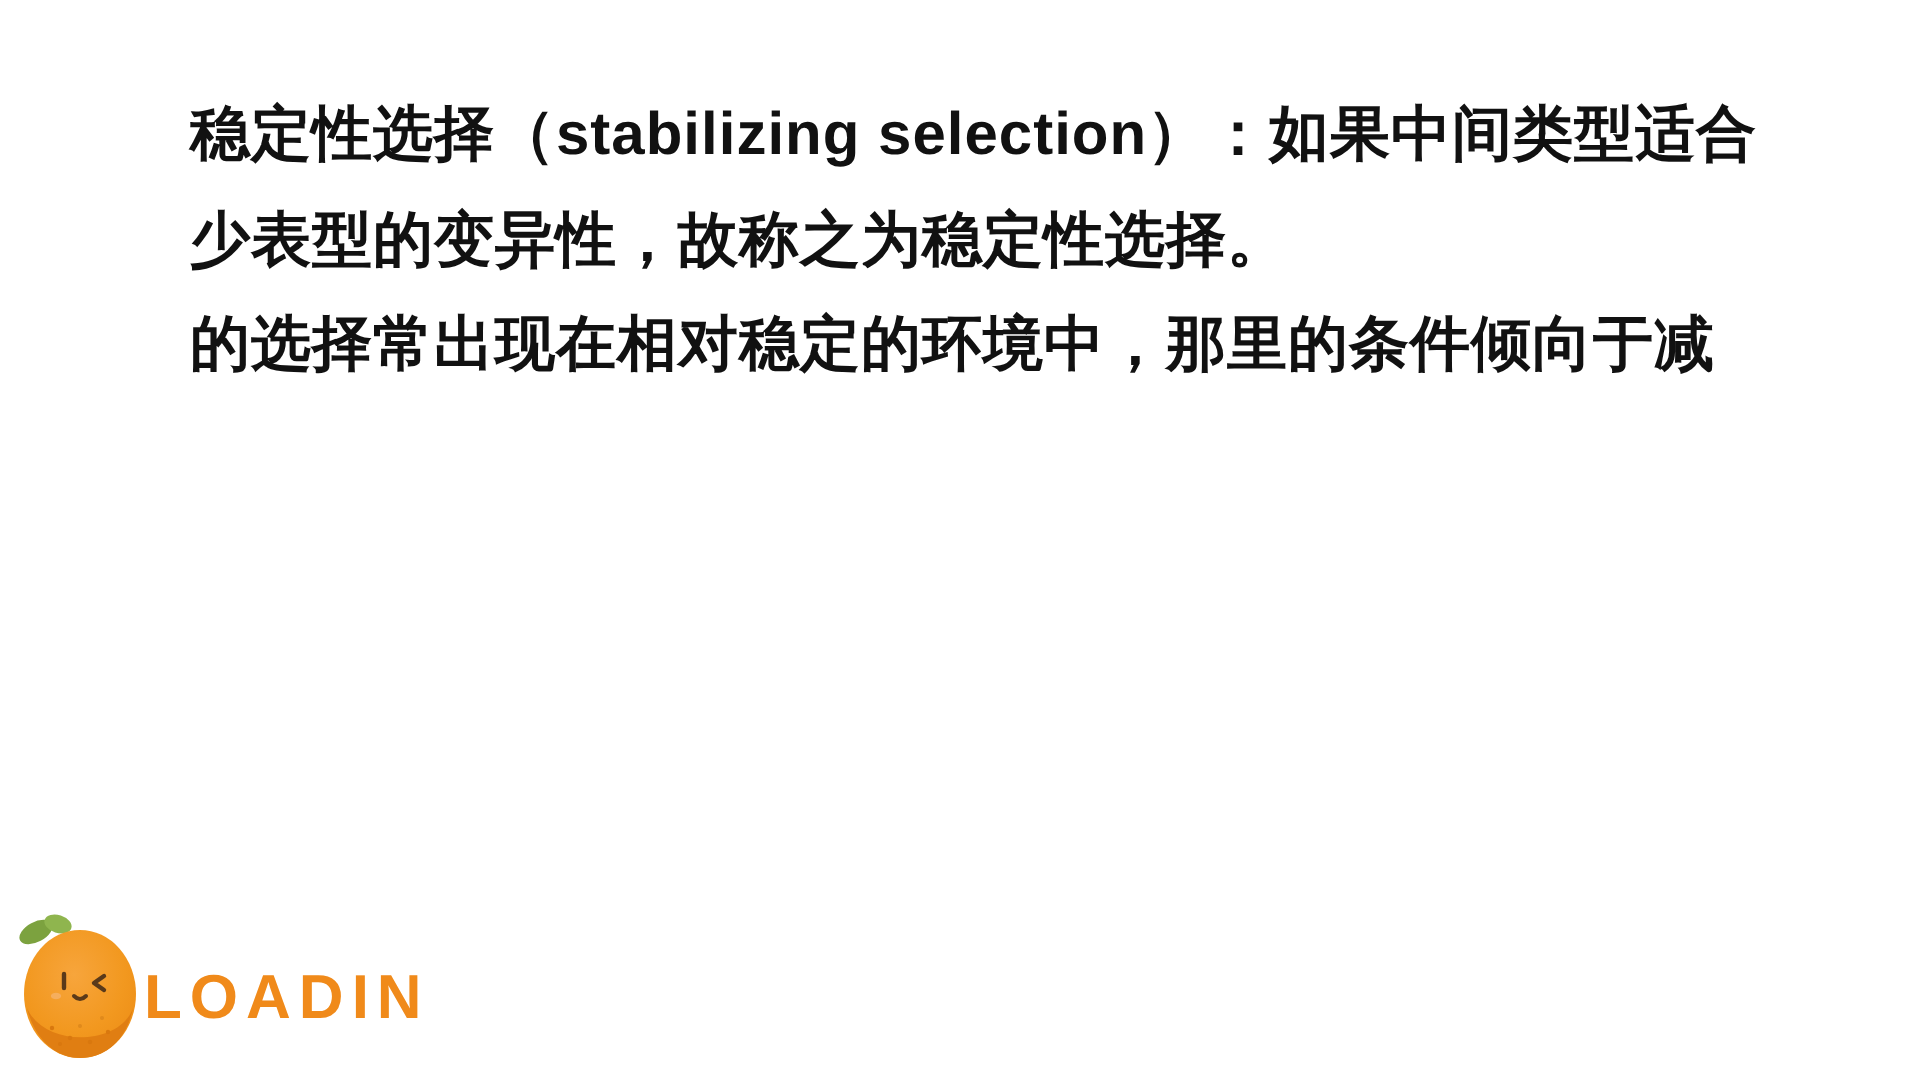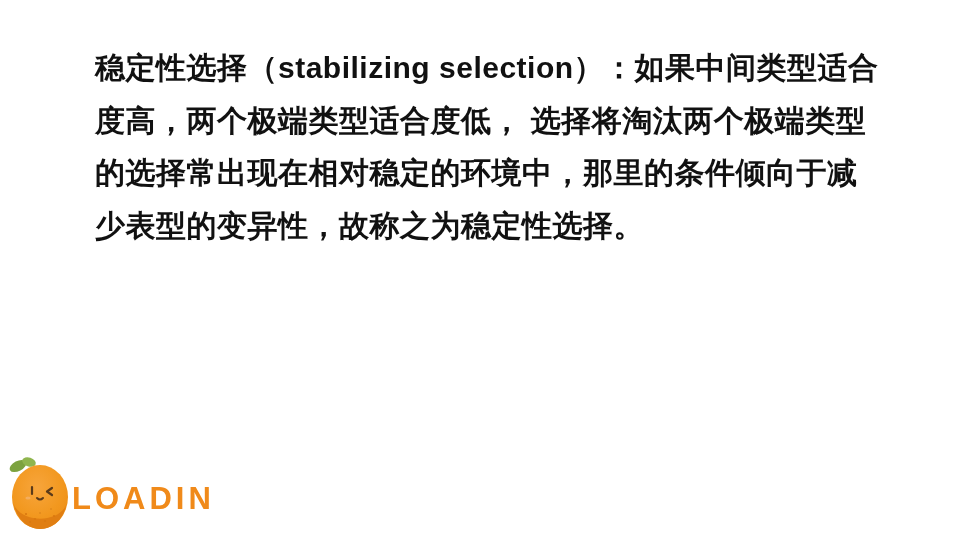--- a/index.html
+++ b/index.html
@@ -53,23 +53,22 @@
     font-family: "Liberation Sans", "DejaVu Sans", sans-serif;
   }
 </style>
 </head>
 <body>
 
 <div class="slide">
 
   <div class="text-block">
     <div class="text-line">稳定性选择（stabilizing selection）：如果中间类型适合</div>
-    <div class="text-line">度高，两个极端类型适合度低， 选择将淘汰两个极端类型</div>
+    <div class="text-line">少表型的变异性，故称之为稳定性选择。</div>
     <div class="text-line">的选择常出现在相对稳定的环境中，那里的条件倾向于减</div>
-    <div class="text-line">少表型的变异性，故称之为稳定性选择。</div>
   </div>
 
   <div class="logo">
     <svg class="mascot" viewBox="0 0 62 80" xmlns="http://www.w3.org/2000/svg">
       <defs>
         <radialGradient id="orangeGrad" cx="45%" cy="35%" r="75%">
           <stop offset="0%" stop-color="#f7a53c"></stop>
           <stop offset="60%" stop-color="#f2981f"></stop>
           <stop offset="100%" stop-color="#ec8c15"></stop>
         </radialGradient>

